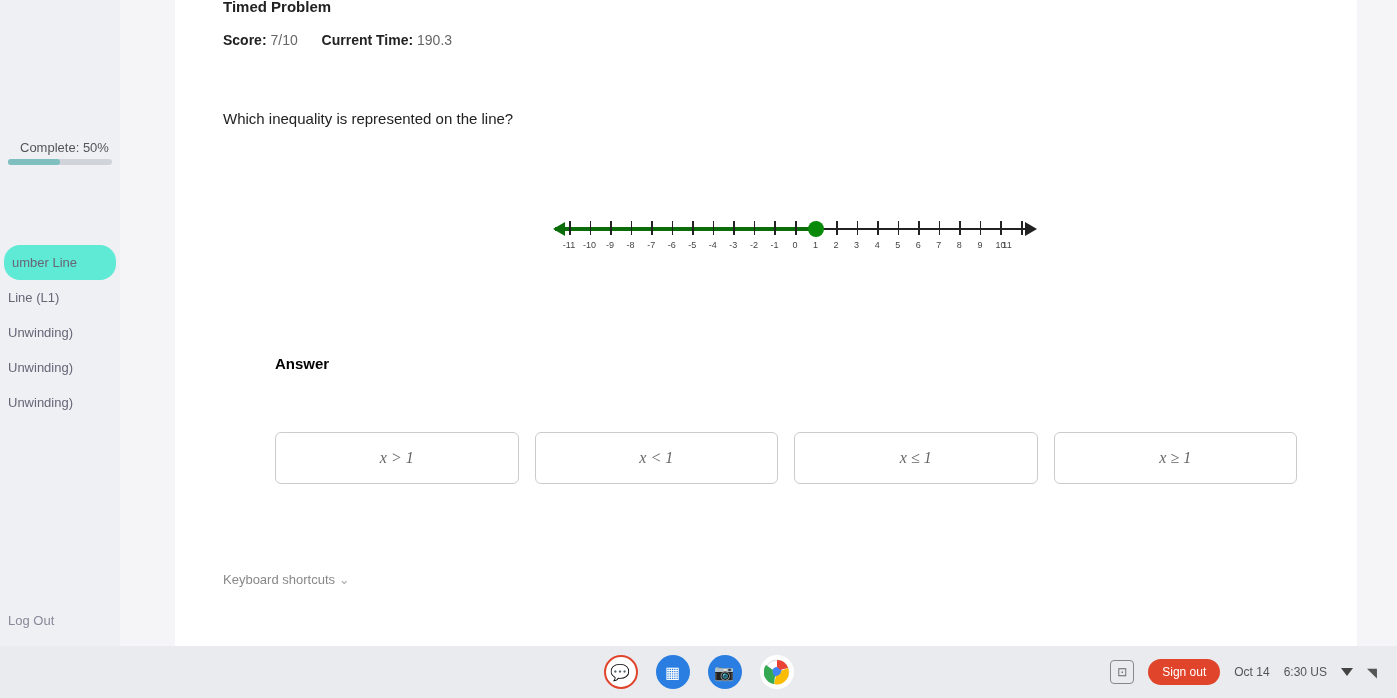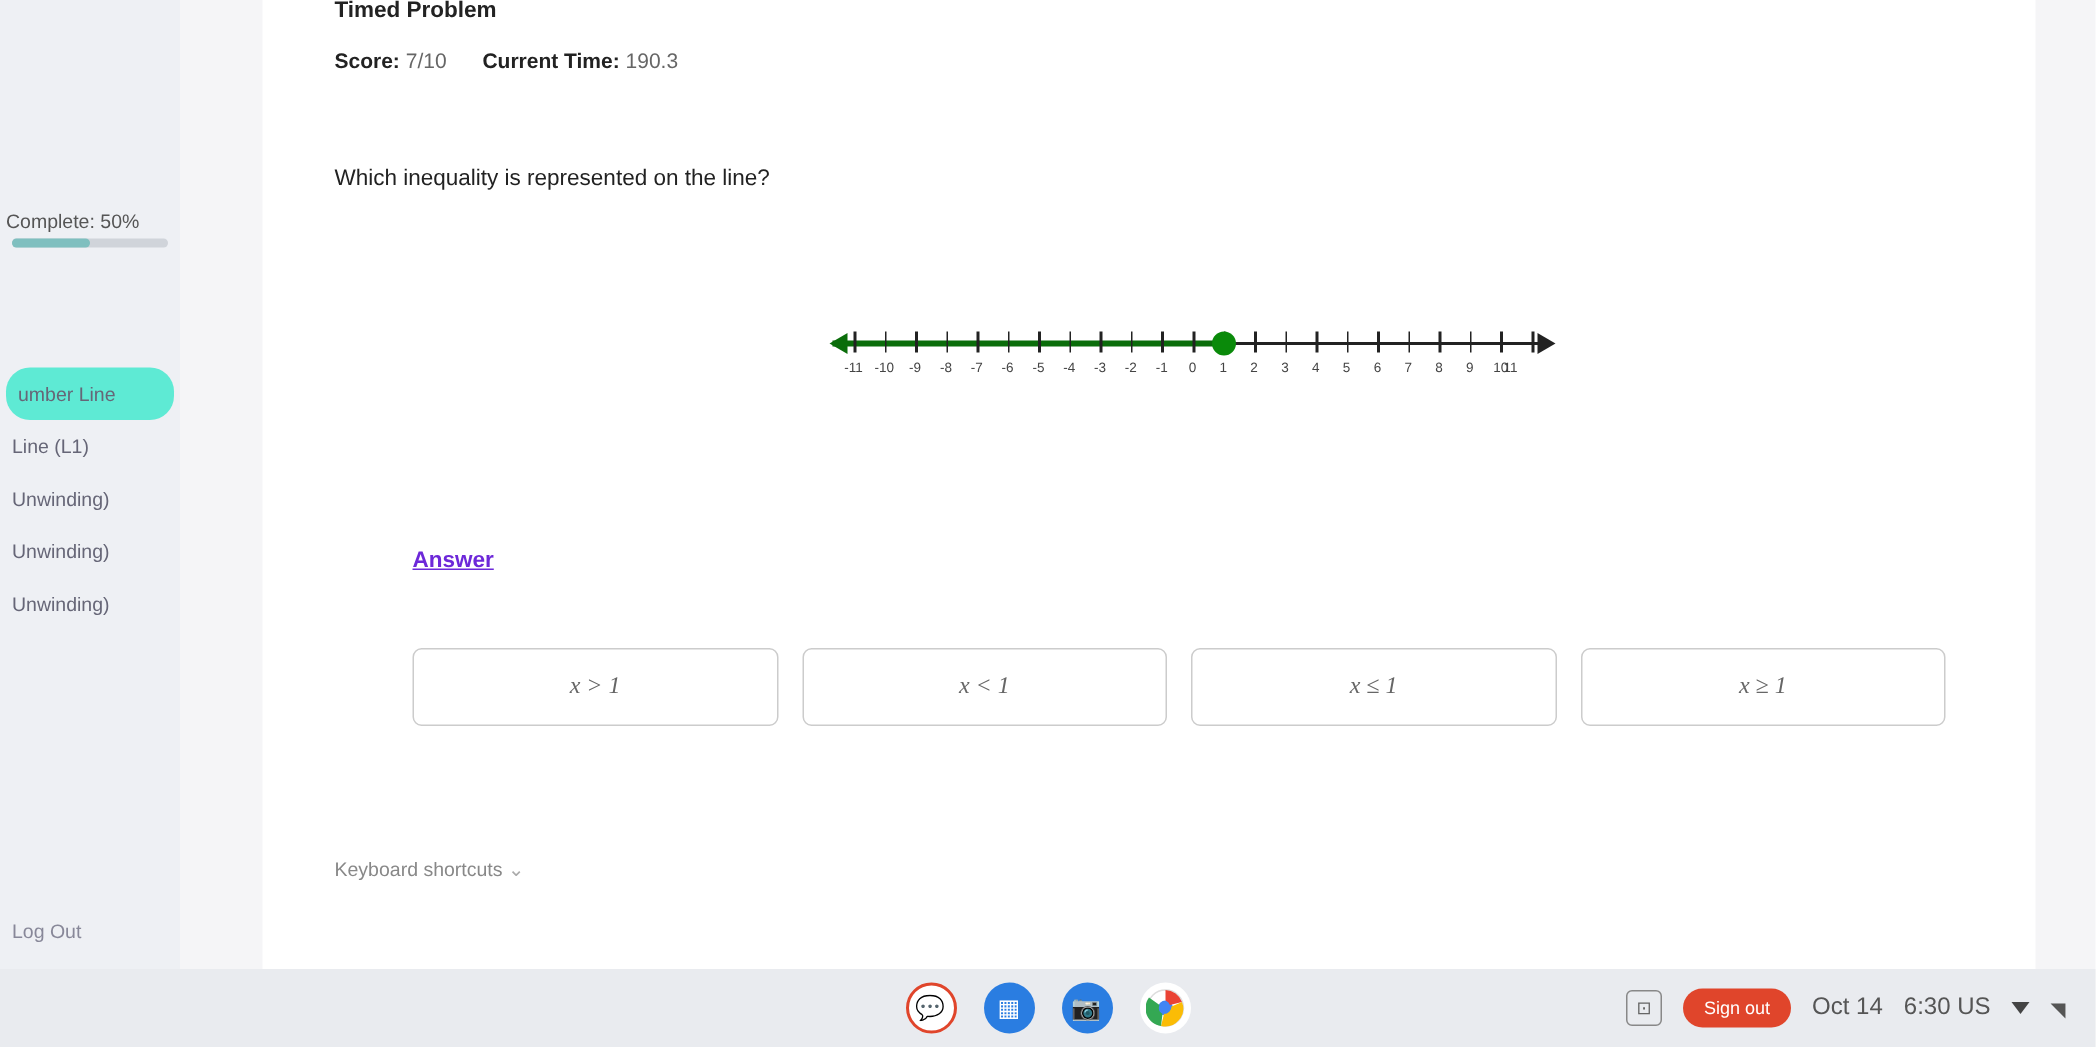--- a/index.html
+++ b/index.html
@@ -1,19 +1,19 @@
 <!DOCTYPE html>
 <html><head>
 <meta charset="utf-8">
 <style>
   * { margin: 0; padding: 0; box-sizing: border-box; font-family: Arial, sans-serif; }
   body { background: #f5f5f7; width: 1397px; height: 698px; position: relative; overflow: hidden; }
   
   .sidebar { position: absolute; left: 0; top: 0; width: 120px; height: 100%; background: #eef0f4; padding-top: 140px; }
-  .complete { font-size: 13px; color: #555; padding: 0 8px 4px 4px; }
+  .complete { font-size: 13px; color: #555; padding: 0 8px 4px 20px; }
   .progress-bar { height: 6px; background: #d0d4da; margin: 0 8px 80px 8px; border-radius: 3px; position: relative; }
   .progress-fill { height: 100%; background: #7fbfbf; border-radius: 3px; }
   .side-item { font-size: 13px; color: #667; padding: 10px 8px; }
   .side-item.active { background: #5eead4; border-radius: 16px; margin: 0 4px; }
   .logout { position: absolute; bottom: 70px; left: 8px; font-size: 13px; color: #889; }
 
   .main { position: absolute; left: 175px; top: 0; right: 40px; height: 100%; background: #fff; padding: 0 40px; }
   .title-frag { font-size: 15px; font-weight: bold; color: #222; position: absolute; top: -2px; left: 48px; }
   .score-row { position: absolute; top: 32px; left: 48px; font-size: 14px; color: #222; }
   .score-row .lbl { font-weight: bold; }
@@ -32,32 +32,32 @@
   .numline { position: relative; width: 100%; height: 40px; }
   .axis { position: absolute; top: 18px; left: 0; right: 0; height: 2px; background: #222; }
   .arrow-l, .arrow-r { position: absolute; top: 12px; width: 0; height: 0; }
   .arrow-l { left: -2px; border-right: 12px solid #0a6d0a; border-top: 7px solid transparent; border-bottom: 7px solid transparent; }
   .arrow-r { right: -2px; border-left: 12px solid #222; border-top: 7px solid transparent; border-bottom: 7px solid transparent; }
   .green-ray { position: absolute; top: 17px; left: 0; height: 4px; background: #0a6d0a; }
   .tick { position: absolute; top: 11px; width: 1.5px; height: 14px; background: #222; }
   .tick-lbl { position: absolute; top: 30px; font-size: 9px; color: #444; transform: translateX(-50%); }
   .dot { position: absolute; top: 11px; width: 16px; height: 16px; background: #0a8a0a; border-radius: 50%; transform: translateX(-50%); }
 
-  .answer-lbl { position: absolute; top: 365px; left: 100px; font-size: 15px; font-weight: bold; color: #6d28d9; text-decoration: underline; }
+  .answer-lbl { position: absolute; top: 355px; left: 100px; font-size: 15px; font-weight: bold; color: #000000; }
   .options { position: absolute; top: 432px; left: 100px; right: 60px; display: flex; gap: 16px; }
   .opt { flex: 1; border: 1px solid #ccc; border-radius: 6px; padding: 16px 0; text-align: center; font-size: 16px; color: #666; font-family: 'Times New Roman', serif; font-style: italic; cursor: pointer; background: #fff; }
   .kb { position: absolute; top: 572px; left: 48px; font-size: 13px; color: #888; }
 
   .taskbar { position: absolute; bottom: 0; left: 0; right: 0; height: 52px; background: #e9ebef; display: flex; align-items: center; }
   .task-center { position: absolute; left: 50%; transform: translateX(-50%); display: flex; gap: 18px; }
   .task-icon { width: 34px; height: 34px; border-radius: 50%; display: flex; align-items: center; justify-content: center; font-size: 16px; cursor: pointer; }
   .task-right { position: absolute; right: 20px; display: flex; align-items: center; gap: 14px; }
   .signout { background: #e0452b; color: #fff; border-radius: 16px; padding: 6px 14px; font-size: 12px; cursor: pointer; }
   .tray-icon { width: 24px; height: 24px; border: 1px solid #888; border-radius: 4px; display: flex; align-items: center; justify-content: center; font-size: 12px; color: #666; }
-  .date-txt, .time-txt { font-size: 16px; color: #555; }
+  .date-txt, .time-txt { font-size: 12px; color: #555; }
   .tri-down { width: 0; height: 0; border-left: 6px solid transparent; border-right: 6px solid transparent; border-top: 8px solid #444; }
 </style>
 </head>
 <body>
 
 <div class="sidebar">
   <div class="complete">
     <span>Complete:</span> <span>50%</span>
   </div>
   <div class="progress-bar">

